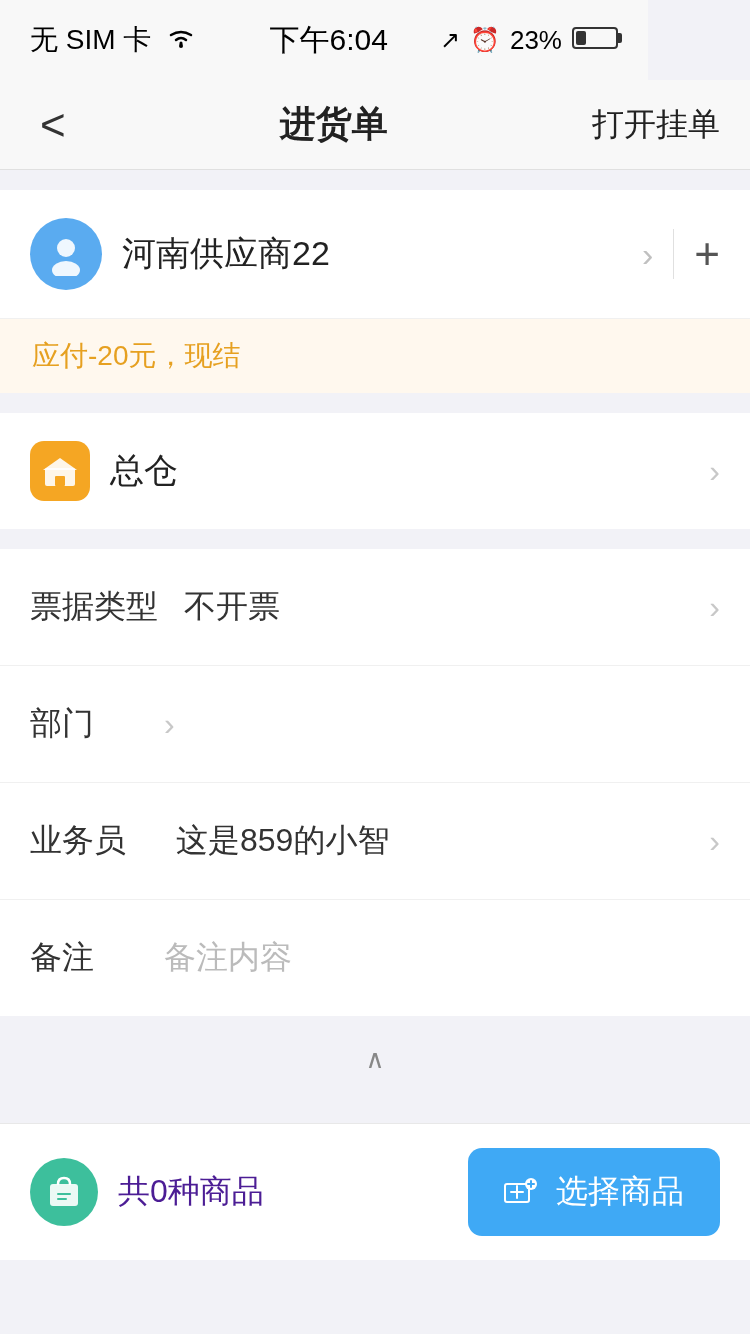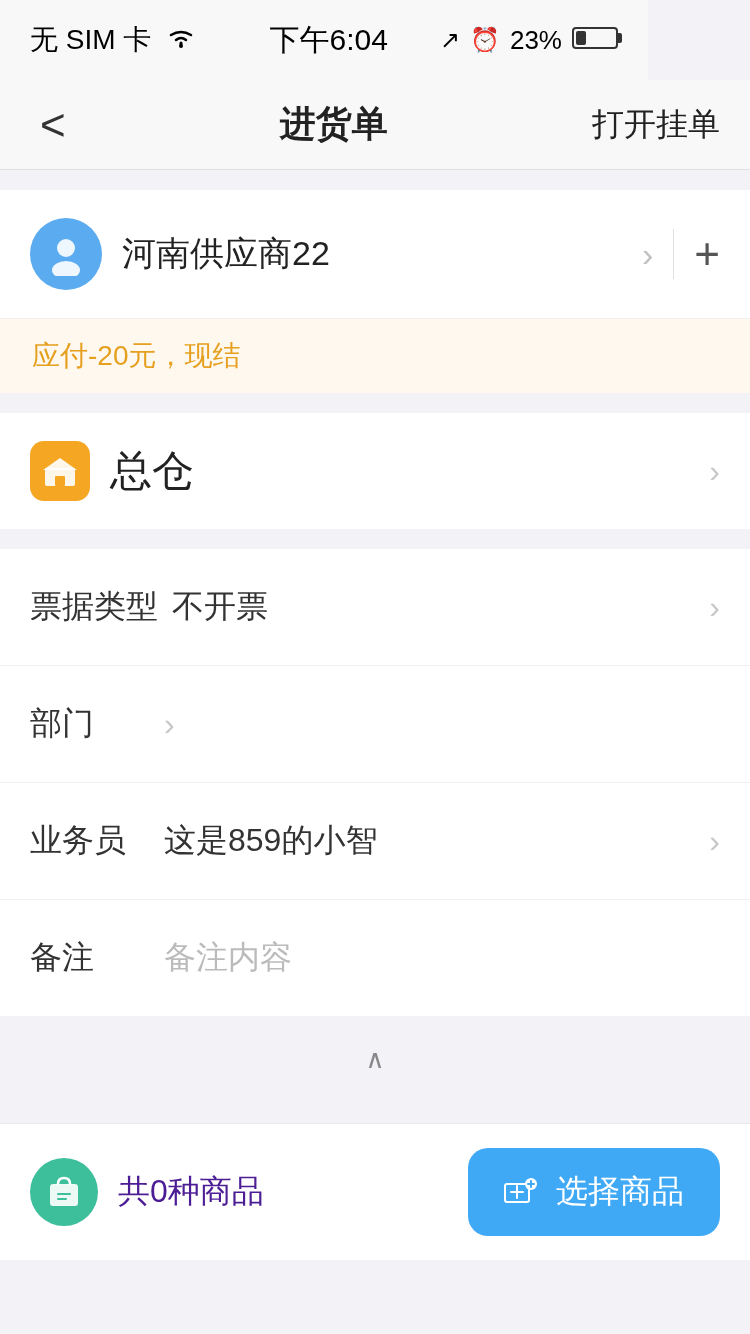--- a/index.html
+++ b/index.html
@@ -126,21 +126,21 @@
       background: #f5a623;
       display: flex;
       align-items: center;
       justify-content: center;
       margin-right: 20px;
       flex-shrink: 0;
     }
     .warehouse-icon svg { width: 38px; height: 38px; }
     .warehouse-name {
       flex: 1;
-      font-size: 42px;
+      font-size: 34px;
       color: #222;
     }
     .chevron-right {
       color: #c8c8c8;
       font-size: 32px;
     }
 
     
     .form-row {
       display: flex;
@@ -152,20 +152,21 @@
     .form-label {
       font-size: 32px;
       color: #333;
       min-width: 120px;
       margin-right: 14px;
     }
     .form-value {
       flex: 1;
       font-size: 32px;
       color: #333;
+      margin-left: 12px;
     }
     .form-placeholder {
       flex: 1;
       font-size: 32px;
       color: #bbb;
     }
 
     
     .collapse-row {
       background: #f2f2f7;
@@ -201,21 +202,21 @@
     .product-icon svg { width: 40px; height: 40px; }
     .product-count {
       flex: 1;
       font-size: 32px;
       color: #4c1d95;
     }
     .select-btn {
       background: #3fa9f5;
       color: #fff;
       border: none;
-      border-radius: 20px;
+      border-radius: 14px;
       padding: 22px 36px;
       font-size: 32px;
       display: flex;
       align-items: center;
       gap: 18px;
       cursor: pointer;
     }
 
     
     .page-bottom {

